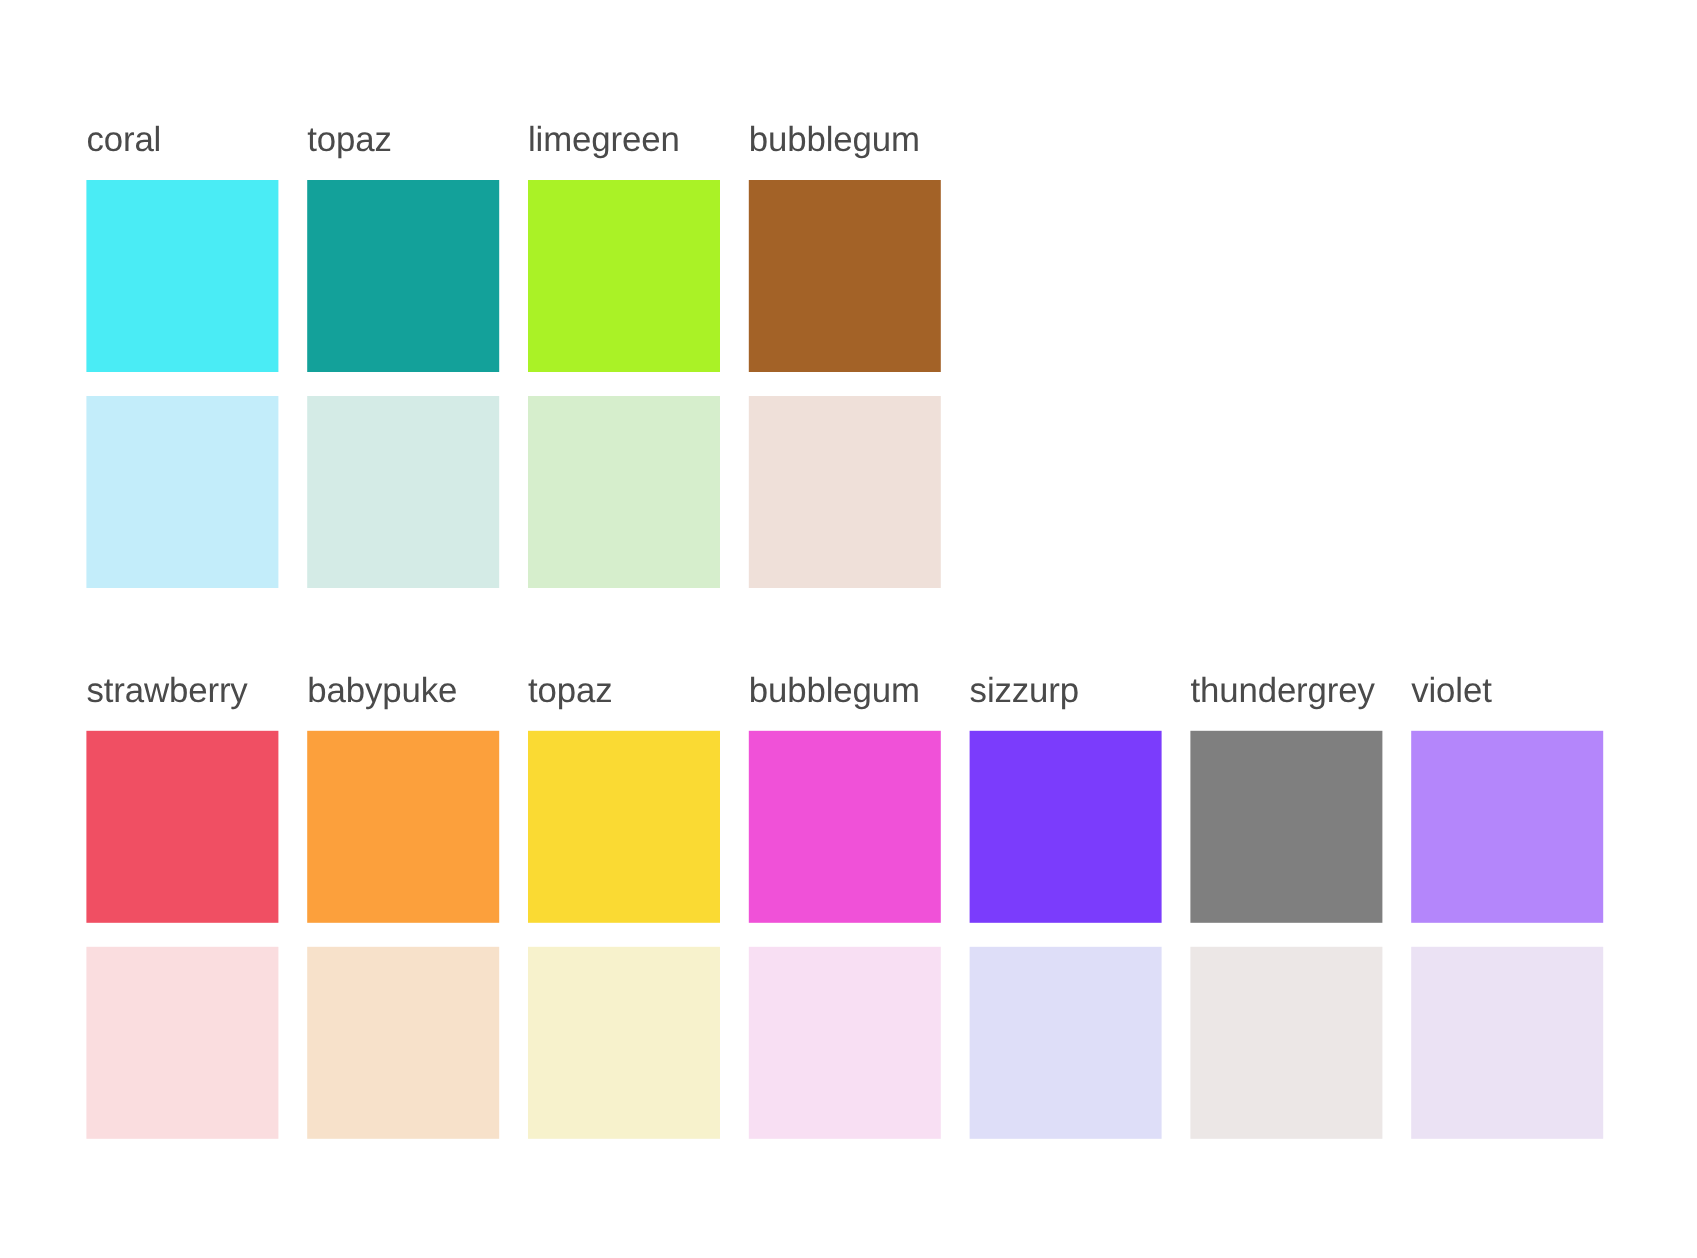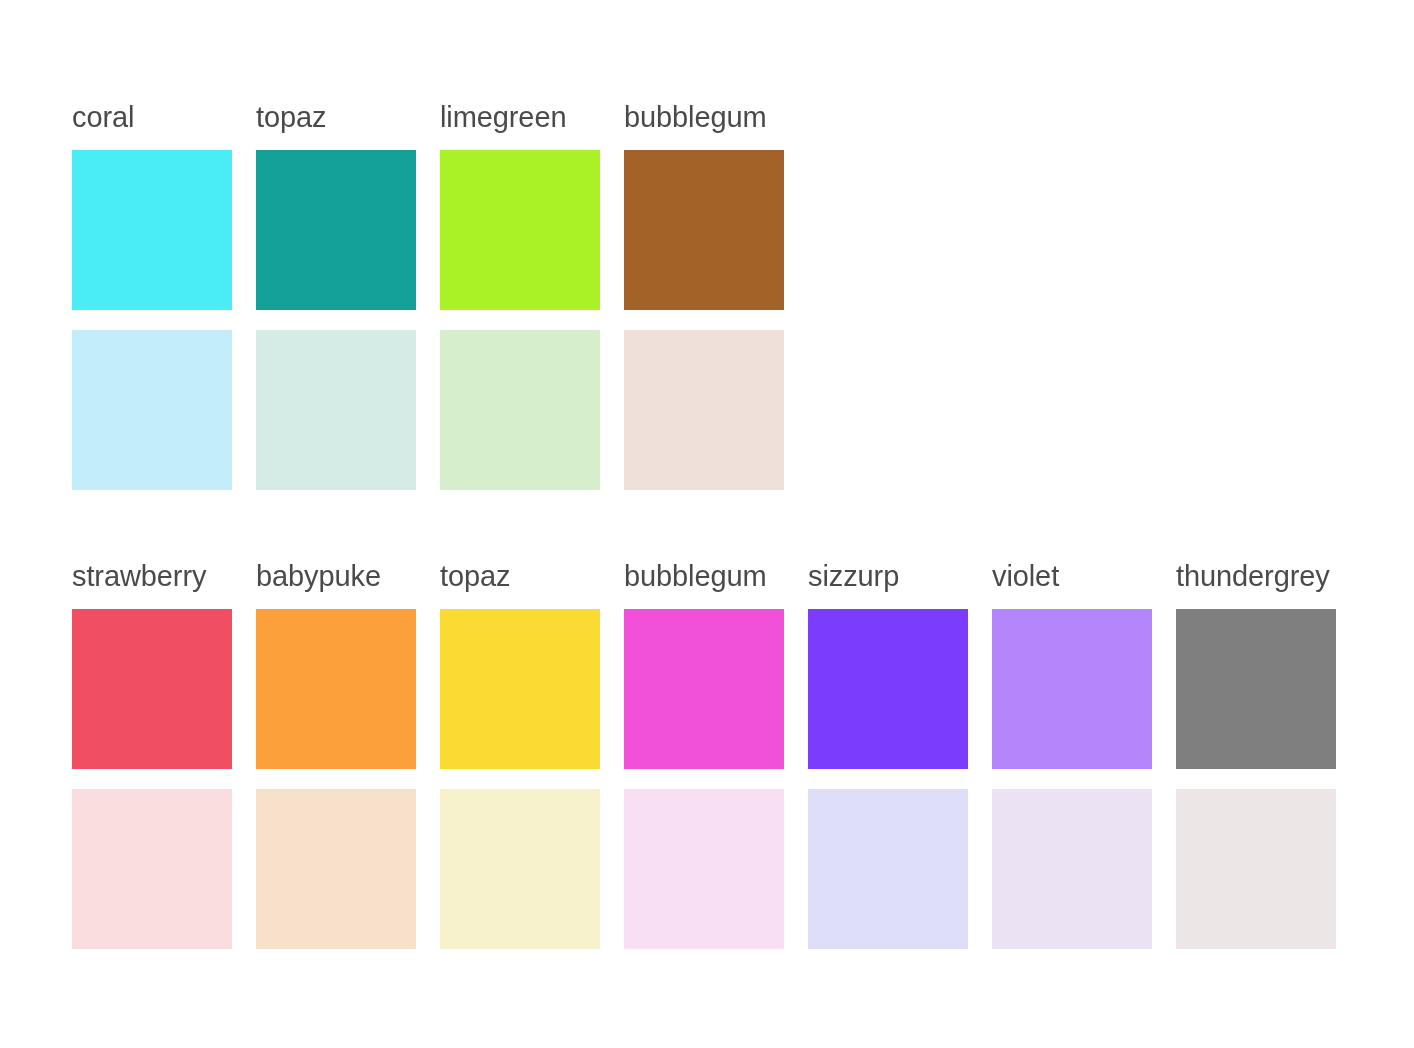--- a/index.html
+++ b/index.html
@@ -112,26 +112,26 @@
       <div class="swatch-chip tint" style="background-color: rgb(248, 223, 243);"></div>
     </div>
 
     <div class="swatch-cell">
       <div class="swatch-label">sizzurp</div>
       <div class="swatch-chip" style="background-color: rgb(123, 60, 252);"></div>
       <div class="swatch-chip tint" style="background-color: rgb(222, 222, 248);"></div>
     </div>
 
     <div class="swatch-cell">
+      <div class="swatch-label">thundergrey</div>
+      <div class="swatch-chip" style="background-color: rgb(127, 127, 127);"></div>
+      <div class="swatch-chip tint" style="background-color: rgb(236, 231, 230);"></div>
+    </div>
+
+    <div class="swatch-cell">
       <div class="swatch-label">violet</div>
       <div class="swatch-chip" style="background-color: rgb(180, 134, 251);"></div>
       <div class="swatch-chip tint" style="background-color: rgb(235, 226, 244);"></div>
-    </div>
-
-    <div class="swatch-cell">
-      <div class="swatch-label">thundergrey</div>
-      <div class="swatch-chip" style="background-color: rgb(127, 127, 127);"></div>
-      <div class="swatch-chip tint" style="background-color: rgb(236, 231, 230);"></div>
     </div>
 
   </div>
 
 </div>
 
 </body></html>

